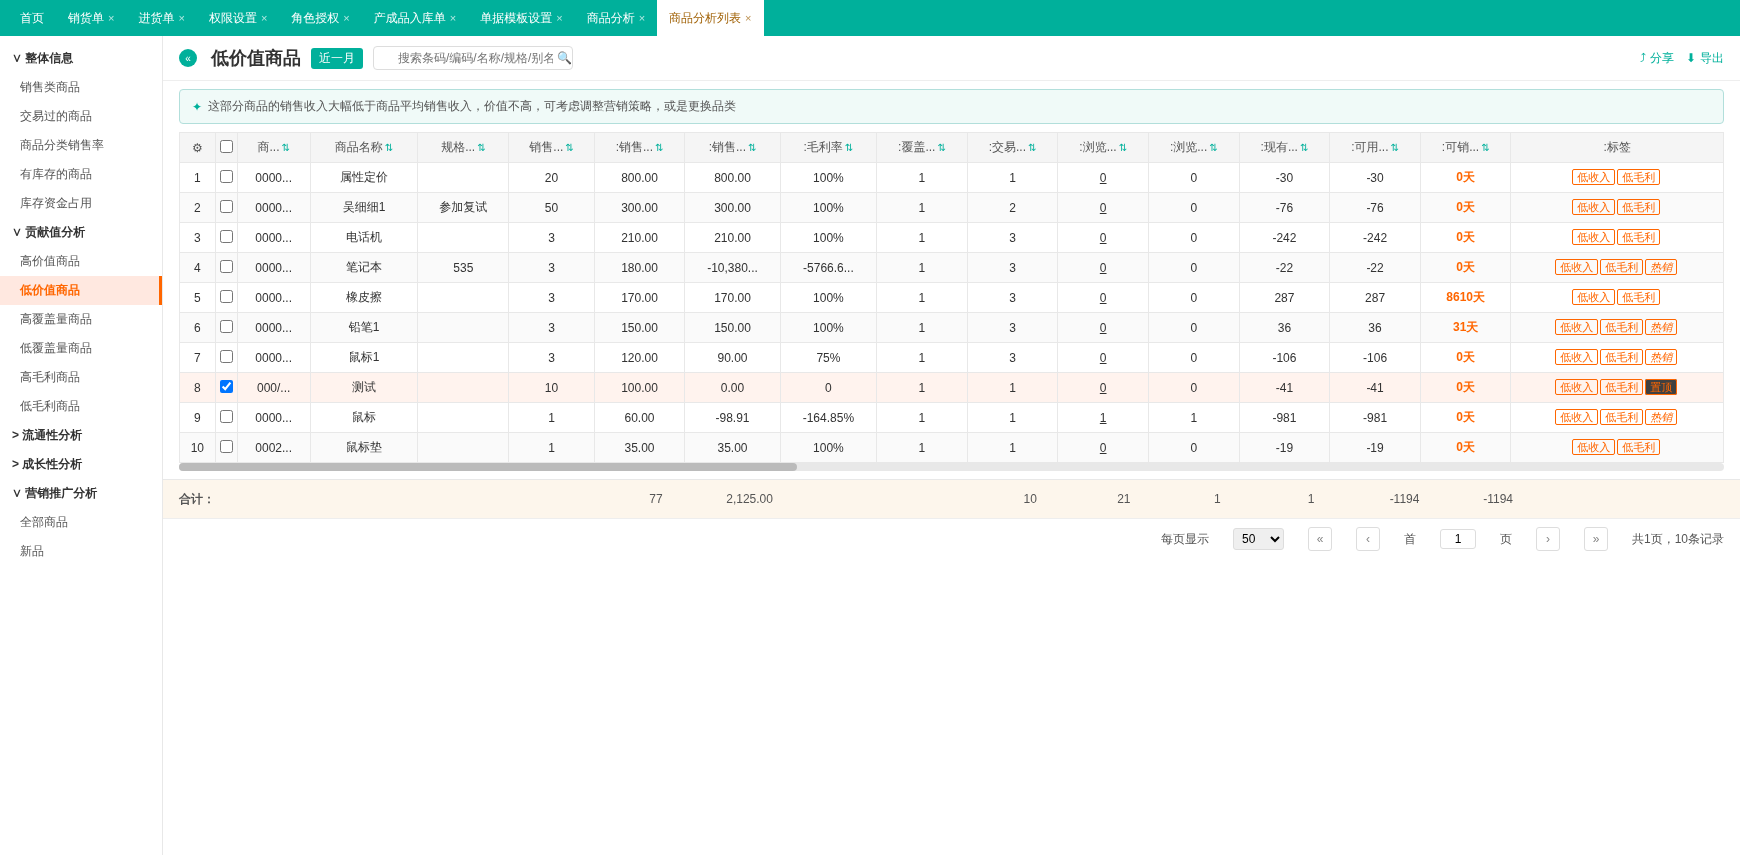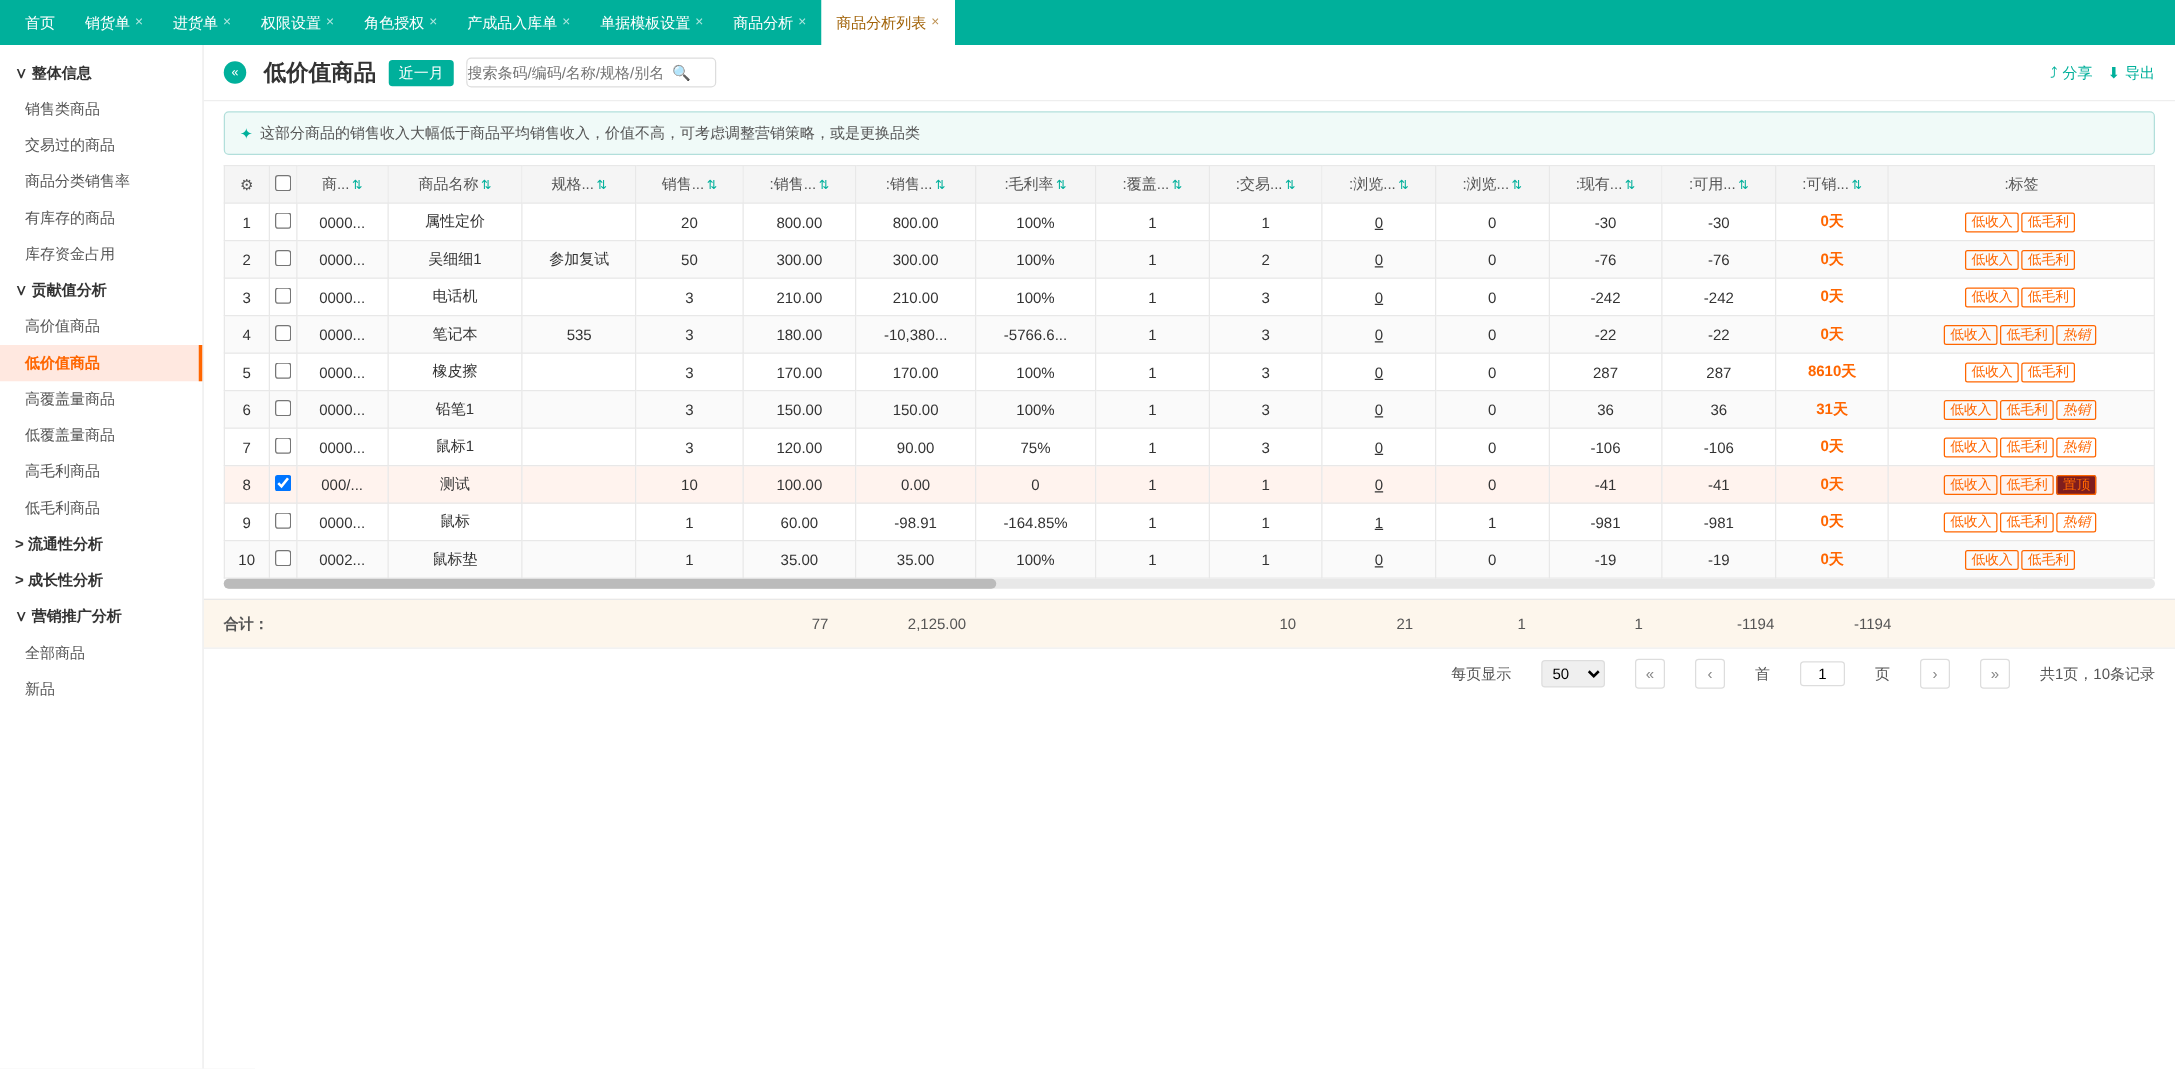--- a/index.html
+++ b/index.html
@@ -82,21 +82,21 @@
       background: #00b09b;
       color: #fff;
       border-radius: 3px;
       padding: 2px 8px;
       font-size: 12px;
       cursor: pointer;
     }
     .search-box {
       border: 1px solid #ddd;
       border-radius: 4px;
-      padding: 4px 0;
+      padding: 4px 24px;
       width: 200px;
       font-size: 12px;
       color: #999;
       display: flex;
       align-items: center;
       gap: 4px;
     }
     .search-icon { color: #00b09b; }
     .page-actions {
       margin-left: auto;
@@ -161,21 +161,21 @@
     tr:nth-child(even) td { background: #fafafa; }
     tr.highlight td { background: #fff3ee; }
     .tag-badge {
       border-radius: 2px;
       padding: 1px 4px;
       font-size: 11px;
       margin-right: 2px;
     }
     .tag-low-income { color: #f60; border: 1px solid #f60; }
     .tag-hot { color: #f60; border: 1px solid #f60; font-style: italic; }
-    .tag-top { color: #f60; border: 1px solid #f60; background: #7f1d1d; }
+    .tag-top { color: #f60; border: 1px solid #f60; background: #404040; }
     .zero-days { color: #f60; font-weight: bold; }
     .link-underline { text-decoration: underline; cursor: pointer; color: #333; }
     .checkbox-col { width: 20px; }
 
     
     .table-footer {
       display: flex;
       align-items: center;
       padding: 8px 16px;
       background: #fdf6ec;

